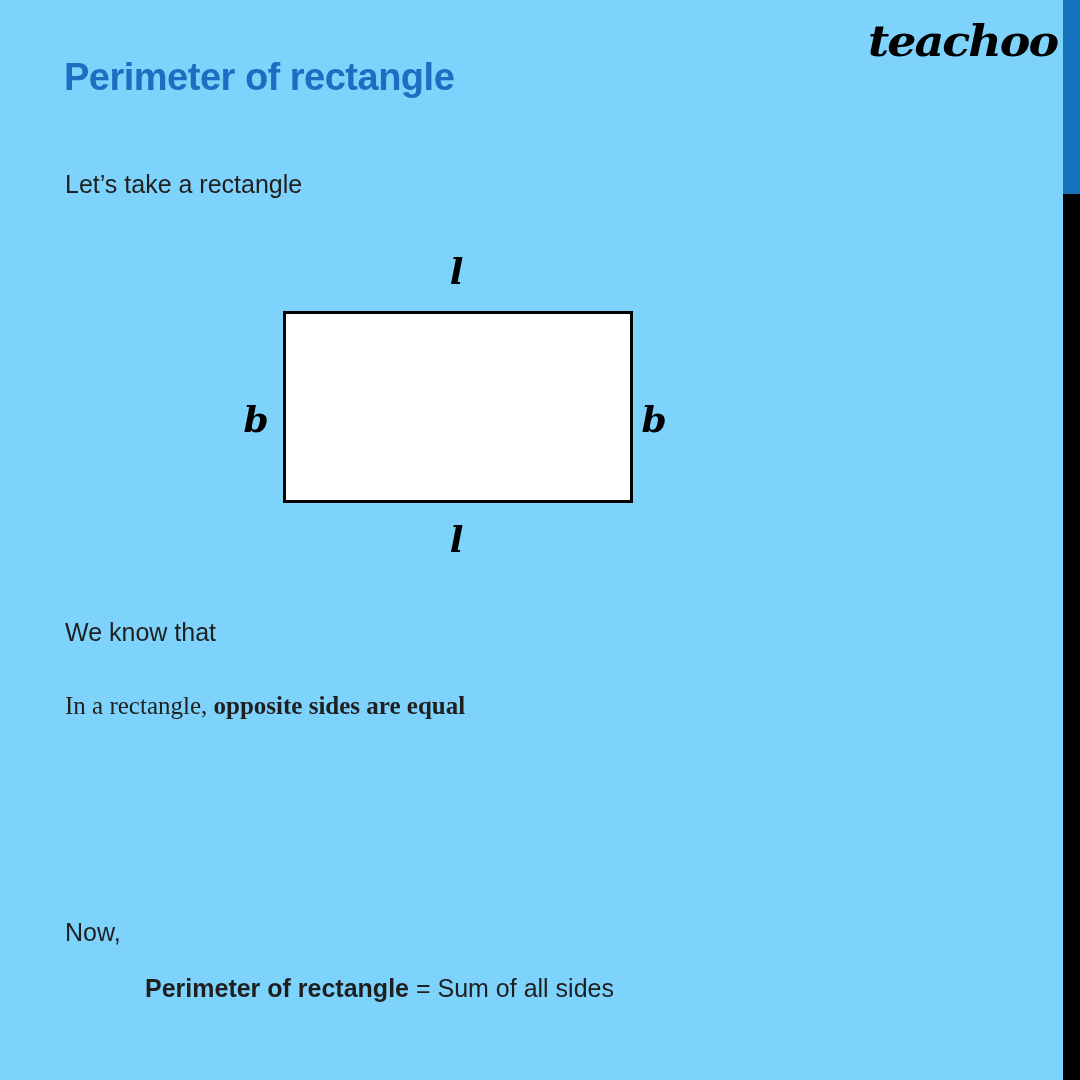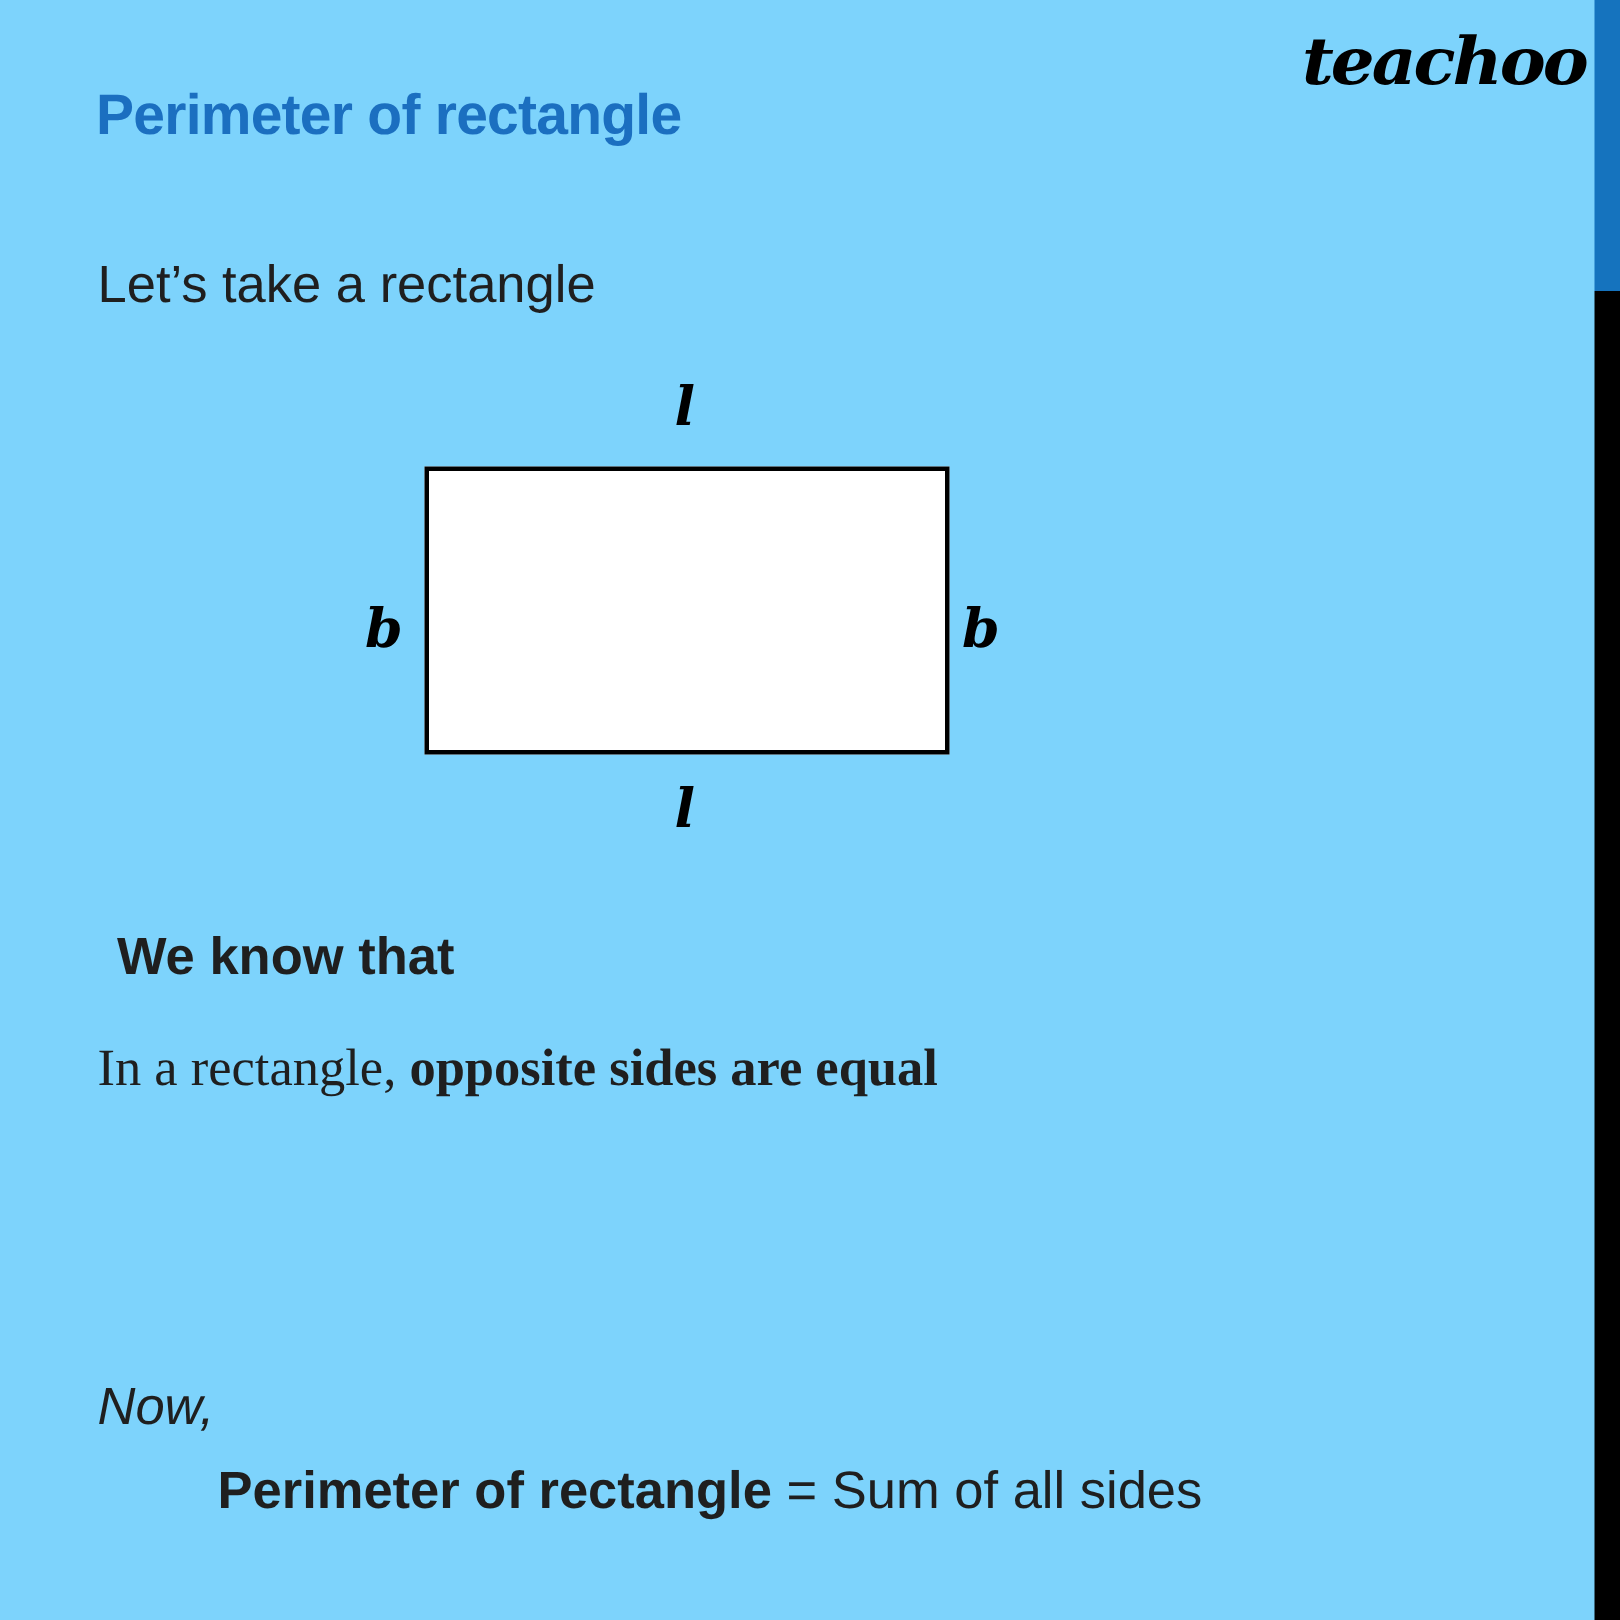--- a/index.html
+++ b/index.html
@@ -25,26 +25,26 @@
     text-align:center; color:#000;
     transform:scaleY(0.95);
   }
 
   .title {
     position:absolute; left:64px; top:56px;
     font-size:38px; font-weight:bold;
     letter-spacing:-0.5px;
   }
 
-  .textline { position:absolute; font-size:35px; white-space:nowrap; }
+  .textline { position:absolute; font-size:25px; white-space:nowrap; }
   .t-intro    { left:65px;  top:170px; }
-  .t-weknow   { left:78px;  top:618px;font-weight:bold; }
+  .t-weknow   { left:65px;  top:618px; }
   .t-inrect   { left:65px;  top:692px;font-family:Liberation Serif, serif; }
   .t-sotwo    { left:65px;  top:766px; }
-  .t-now      { left:65px;  top:918px;font-style:italic; }
+  .t-now      { left:65px;  top:918px; }
   .t-perim    { left:145px; top:974px; }
 
   .b { font-weight:bold; }
   .i { font-style:italic; }
 
   
   .rect-shape {
     position:absolute; left:283px; top:311px;
     width:344px; height:186px;
     border:3px solid #000; background:#fff;

